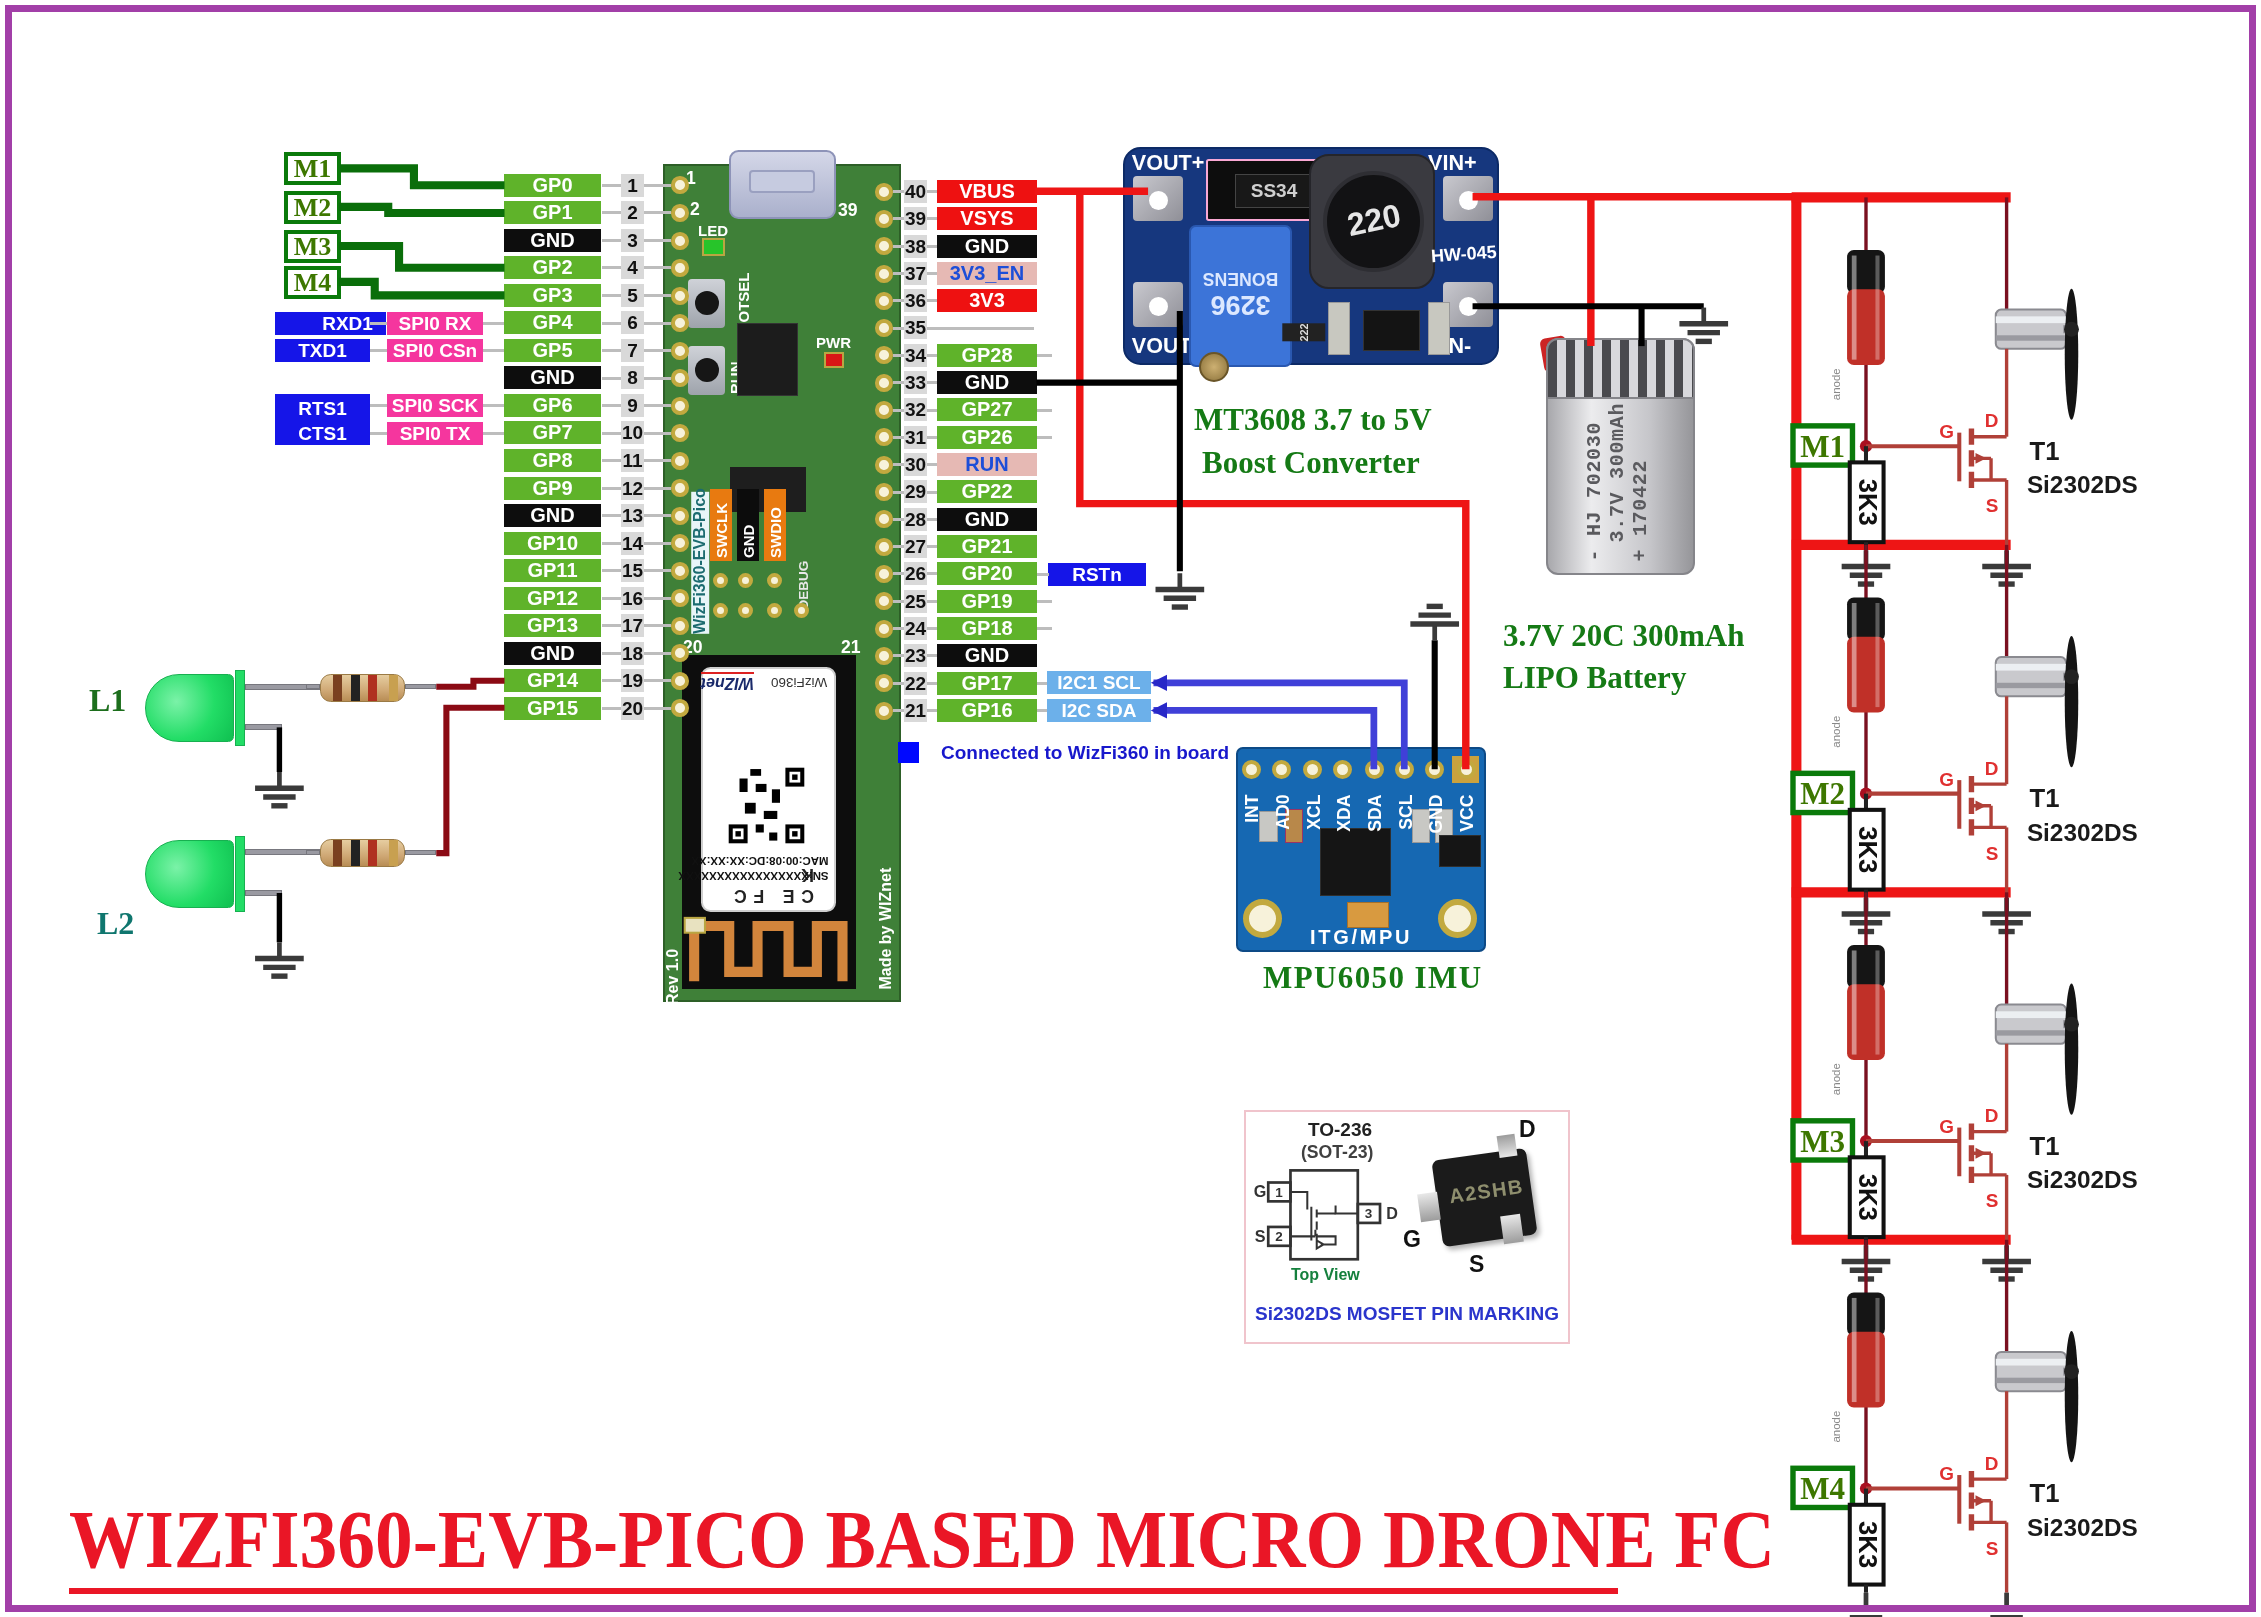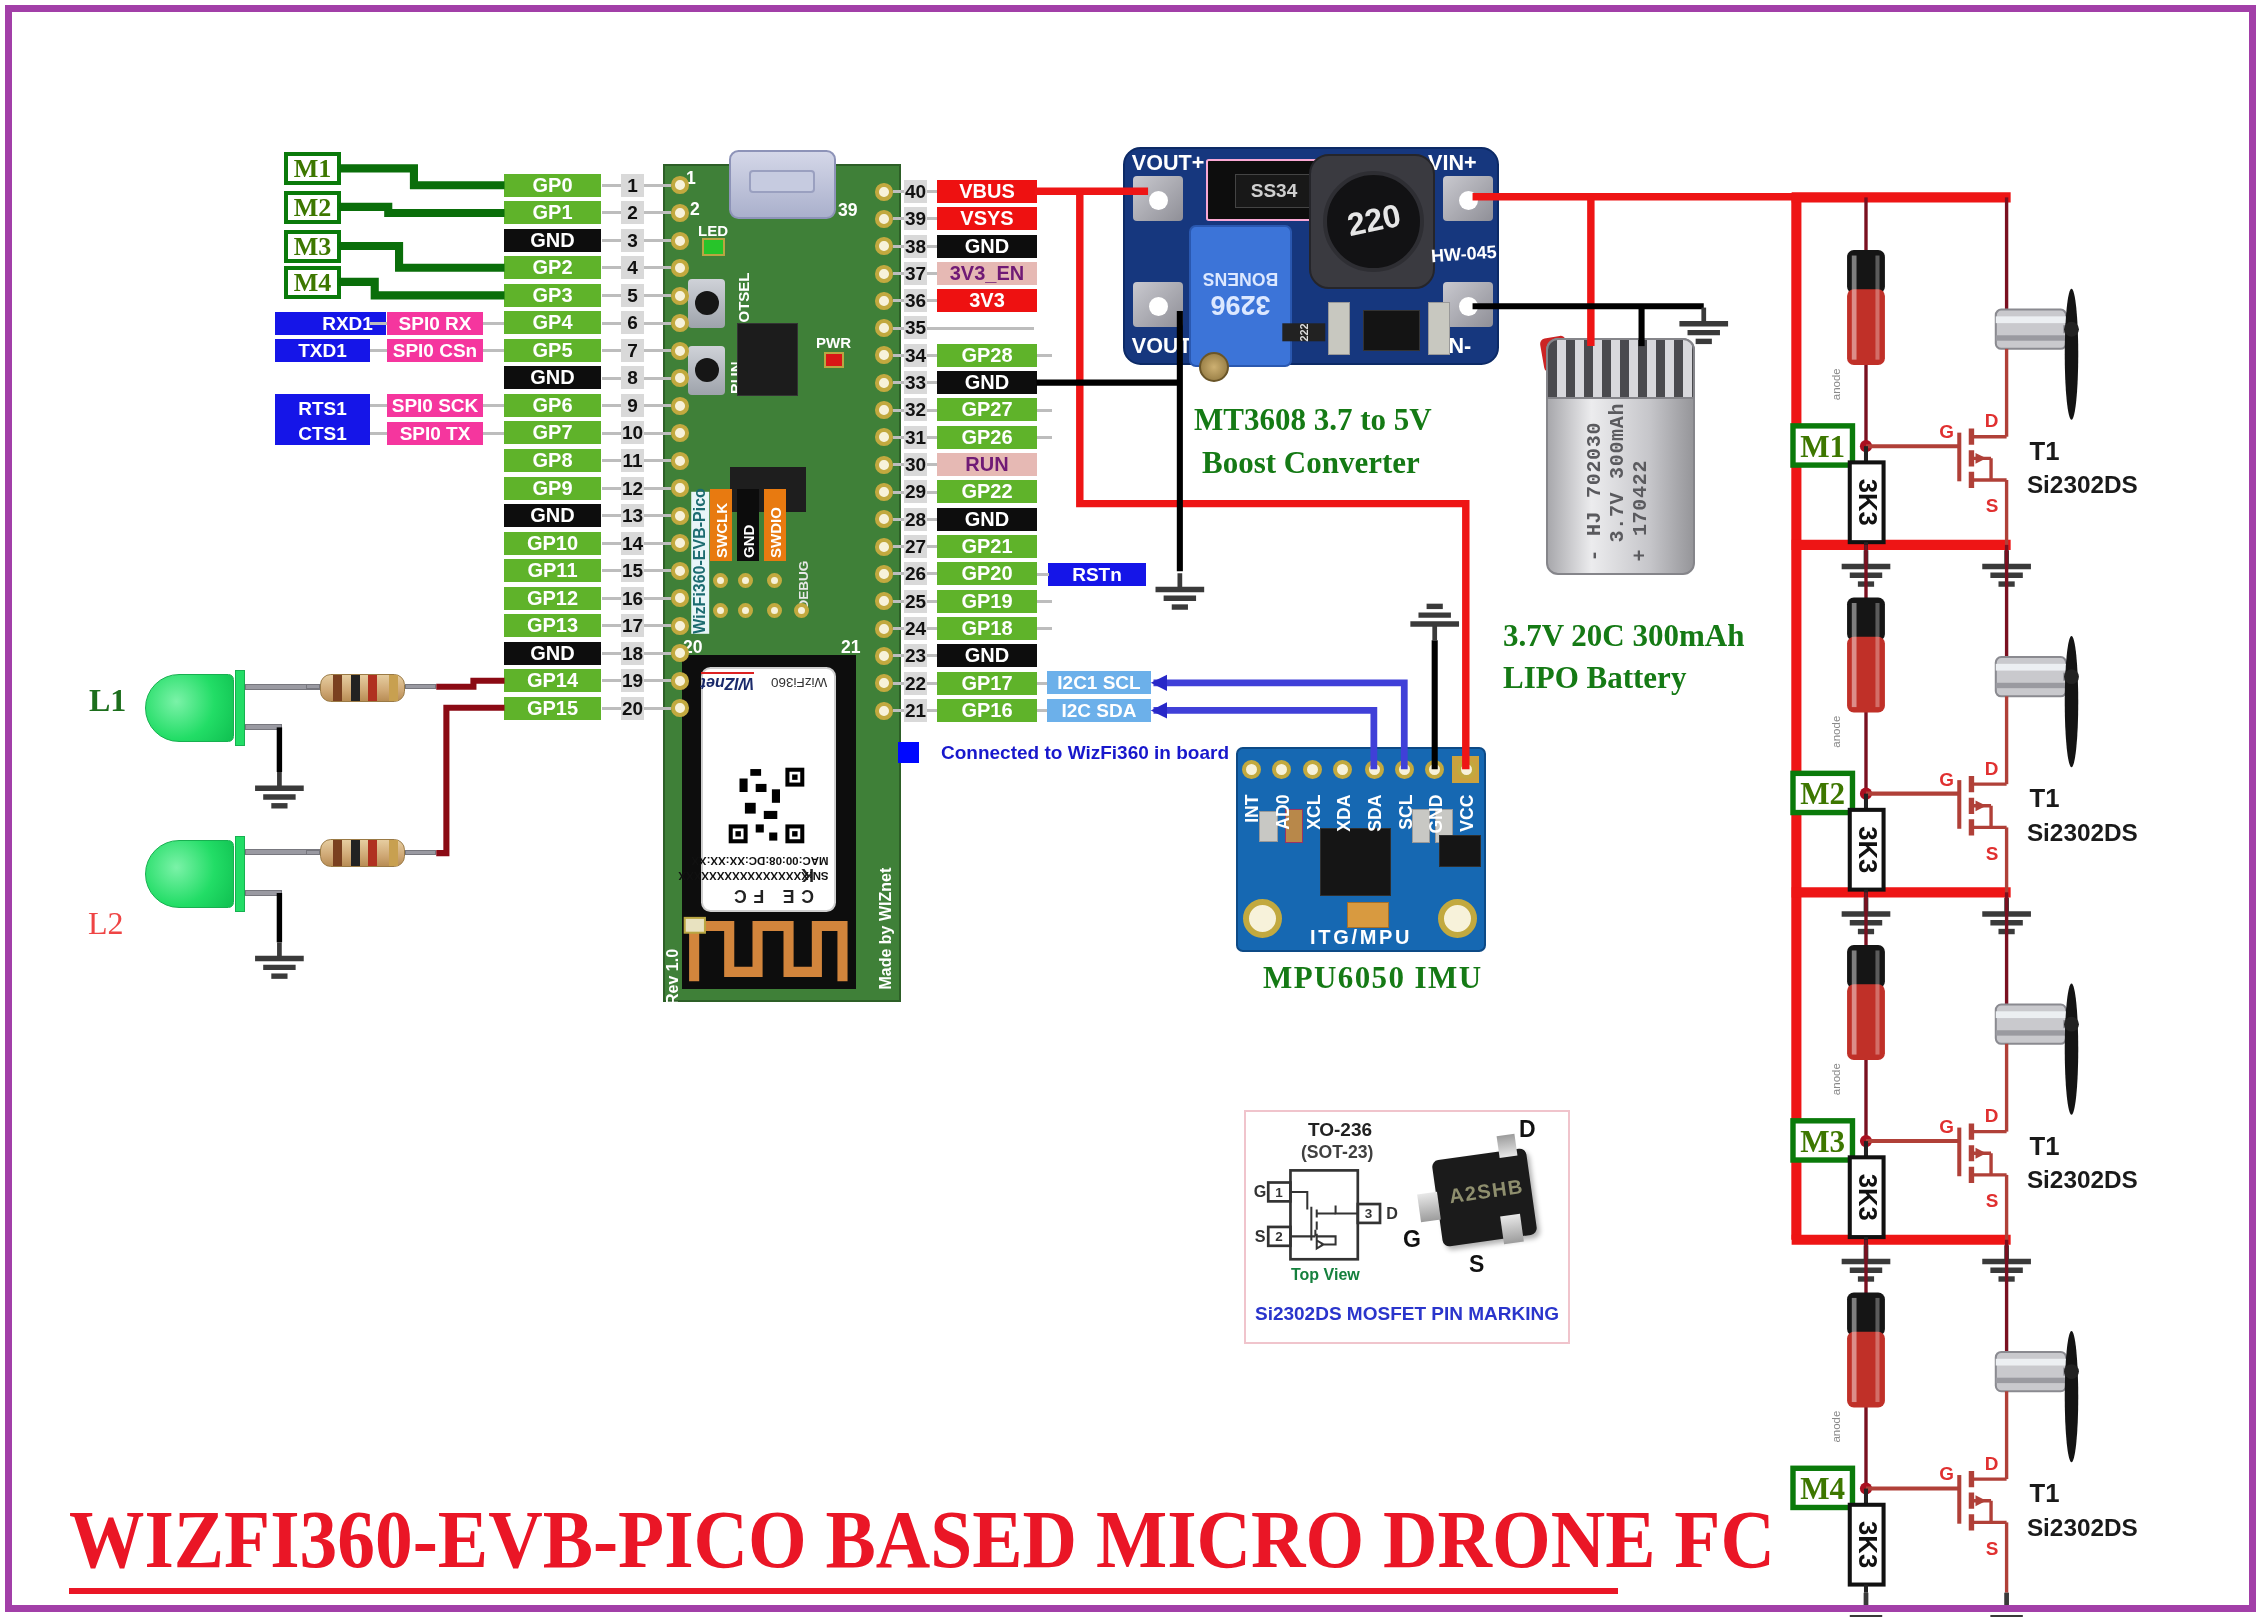--- a/index.html
+++ b/index.html
@@ -5,21 +5,21 @@
   html,body{margin:0;padding:0;background:#fff;font-family:"Liberation Sans",sans-serif;}
   #canvas{position:relative;width:2261px;height:1617px;background:#fff;overflow:hidden;}
   #frame{position:absolute;left:5.4px;top:5.4px;width:2237px;height:1593px;border:7.4px solid #a23fa8;z-index:60;pointer-events:none;}
   .abs{position:absolute;box-sizing:border-box;}
   .box{display:flex;align-items:center;justify-content:center;font-weight:bold;}
   .f22{font-size:15px}.f24{font-size:16px}.f26{font-size:17.6px}.f28{font-size:19px}.f30{font-size:20px}.f34{font-size:23px}.f38{font-size:26px}.f46{font-size:31px}.f48{font-size:32px}
   .serif{font-family:"Liberation Serif",serif;}
   .pin-green{background:#5fb32a;color:#fff;}
   .pin-black{background:#0d0d0d;color:#fff;}
   .pin-red{background:#ee1111;color:#fff;}
-  .pin-pink{background:#e6b9b4;color:#701a75;}
+  .pin-pink{background:#e6b9b4;color:#1d4ed8;}
   .numbox{background:#d9d9d9;color:#111;}
   .bluebox{background:#1515e8;color:#fff;}
   .pinkbox{background:#f5369e;color:#fff;}
   .lblue{background:#6cb0ea;color:#fff;}
   .stub{background:#bdbdbd;height:2.7px;}
   .hole{border-radius:50%;background:#f7f2da;border:4px solid #c2a93f;}
   .mbox{border:4.7px solid #0a7a0a;background:#fff;color:#3d7700;display:flex;align-items:center;justify-content:center;font-weight:bold;}
   .grncap{color:#157a15;font-weight:bold;font-family:"Liberation Serif",serif;}
   .vtxt{transform:rotate(-90deg);white-space:nowrap;}
   .board{background:#3f8038;border:2px solid #2d5f27;}
@@ -174,21 +174,21 @@
   <div class="abs f28" style="left:941px;top:742px;color:#1818cc;font-weight:bold;">Connected to WizFi360 in board</div>
 
   <div class="abs box bluebox f28" style="left:1048px;top:563px;width:98px;height:23px;">RSTn</div>
   <div class="abs stub" style="left:1037px;top:573px;width:11.5px;"></div>
   <div class="abs box lblue f28" style="left:1047px;top:671px;width:104px;height:23px;">I2C1 SCL</div>
   <div class="abs stub" style="left:1037px;top:682px;width:10px;"></div>
   <div class="abs box lblue f28" style="left:1047px;top:699px;width:104px;height:23px;">I2C SDA</div>
   <div class="abs stub" style="left:1037px;top:709px;width:10px;"></div>
 
   <div class="abs serif f48" style="left:89px;top:682px;color:#1c6e1c;font-weight:bold;">L1</div>
-  <div class="abs serif f48" style="left:88px;top:905px;color:#ef4444;font-weight:normal;">L2</div>
+  <div class="abs serif f48" style="left:97px;top:905px;color:#0f766e;font-weight:bold;">L2</div>
 
   <div class="abs" style="left:1244px;top:1110px;width:326px;height:234px;background:#fff;border:2.7px solid #f0c4cc;">
     <div class="abs f28" style="left:62px;top:6.8px;font-weight:bold;color:#222;">TO-236</div>
     <div class="abs f26" style="left:55px;top:30px;font-weight:bold;color:#404040;">(SOT-23)</div>
     <svg style="position:absolute;left:6.8px;top:53px;" width="149" height="101" viewBox="0 0 220 150">
       <rect x="55" y="8" width="100" height="132" fill="none" stroke="#333" stroke-width="4"></rect>
       <rect x="22" y="26" width="33" height="28" fill="none" stroke="#333" stroke-width="4"></rect>
       <rect x="22" y="92" width="33" height="28" fill="none" stroke="#333" stroke-width="4"></rect>
       <rect x="155" y="58" width="33" height="28" fill="none" stroke="#333" stroke-width="4"></rect>
       <text x="10" y="48" font-size="24" font-weight="bold" fill="#333" text-anchor="middle">G</text>

